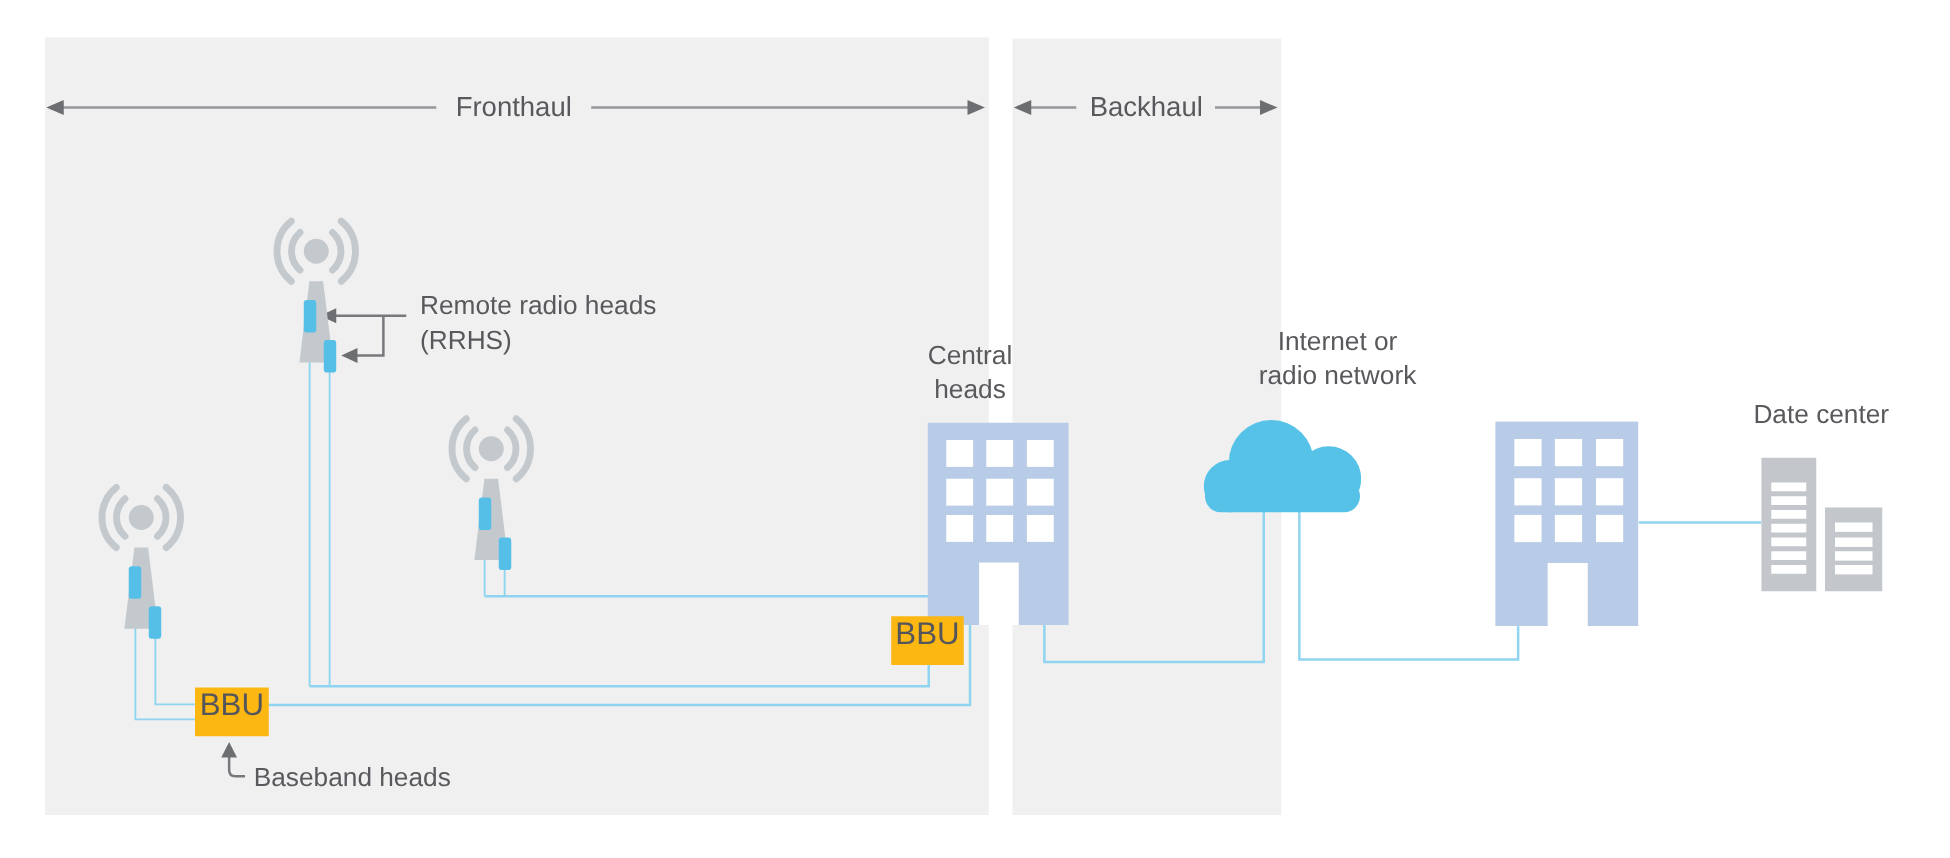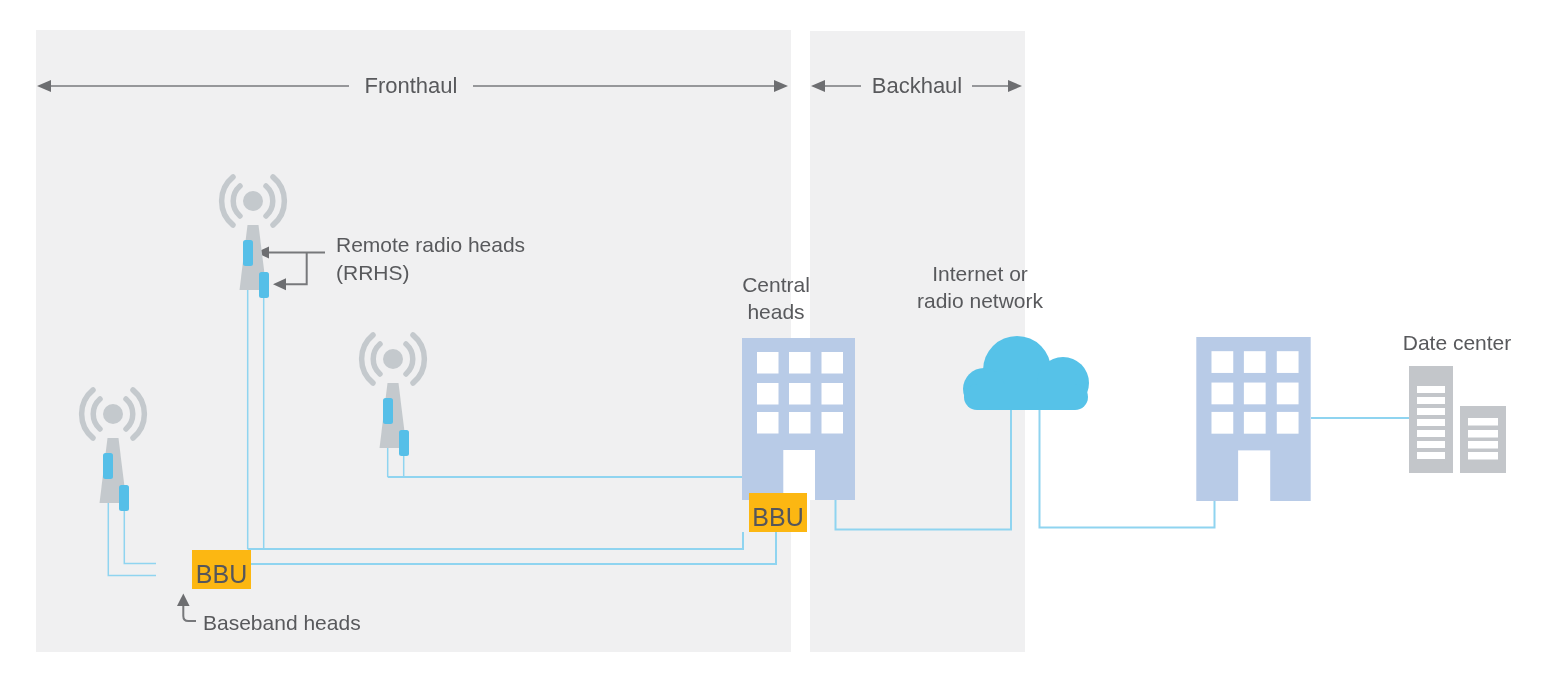--- a/index.html
+++ b/index.html
@@ -24,22 +24,22 @@
   }
   .panel{position:absolute;background:var(--panel);z-index:0;}
   #overlay{position:absolute;left:0;top:0;z-index:1;pointer-events:none;}
   .icon{position:absolute;z-index:2;}
   .label{position:absolute;z-index:3;color:var(--text-gray);}
   .dim{font-size:22px;text-align:center;}
   .node-label{font-size:21px;line-height:27px;text-align:center;}
   .annot-label{font-size:21px;line-height:28px;}
   .bbu{
     position:absolute;z-index:3;background:var(--bbu-orange);
-    display:flex;align-items:flex-end;justify-content:center;
-    font-size:25px;color:var(--bbu-text);margin-left:36px;
+    display:flex;align-items:flex-start;justify-content:center;
+    font-size:25px;color:var(--bbu-text);
   }
   .conn{stroke:var(--line-blue);fill:none;}
   .dim-line{stroke:var(--arrow-line);stroke-width:2;}
   .dim-head{fill:var(--arrow-head);}
   .annot-line{stroke:var(--annotation-gray);stroke-width:2;fill:none;}
   .annot-head{fill:var(--arrow-head);}
   .tower-stroke{stroke:var(--tower-gray);}
   .tower-fill{fill:var(--tower-gray);}
   .rrh-fill{fill:var(--rrh-blue);}
   .bld{fill:var(--building-blue);}
@@ -192,19 +192,19 @@
   <div class="label annot-label" style="left:336px;top:231px;">
     <span>Remote radio heads</span><br>
     <span>(RRHS)</span>
   </div>
   <div class="label annot-label" style="left:203px;top:609px;">Baseband heads</div>
 
   <div class="label node-label" style="left:686px;top:260px;width:180px;margin-top:11px;">
     <span>Central</span><br>
     <span>heads</span>
   </div>
-  <div class="label node-label" style="left:890px;top:260px;width:180px;">
+  <div class="label node-label" style="left:980px;top:260px;width:180px;">
     <span>Internet or</span><br>
     <span>radio network</span>
   </div>
-  <div class="label node-label" style="left:1367px;top:329px;width:180px;">Date center</div>
+  <div class="label node-label" style="left:1367px;top:318px;width:180px;">Date center</div>
 
 </div>
 
 </body></html>

